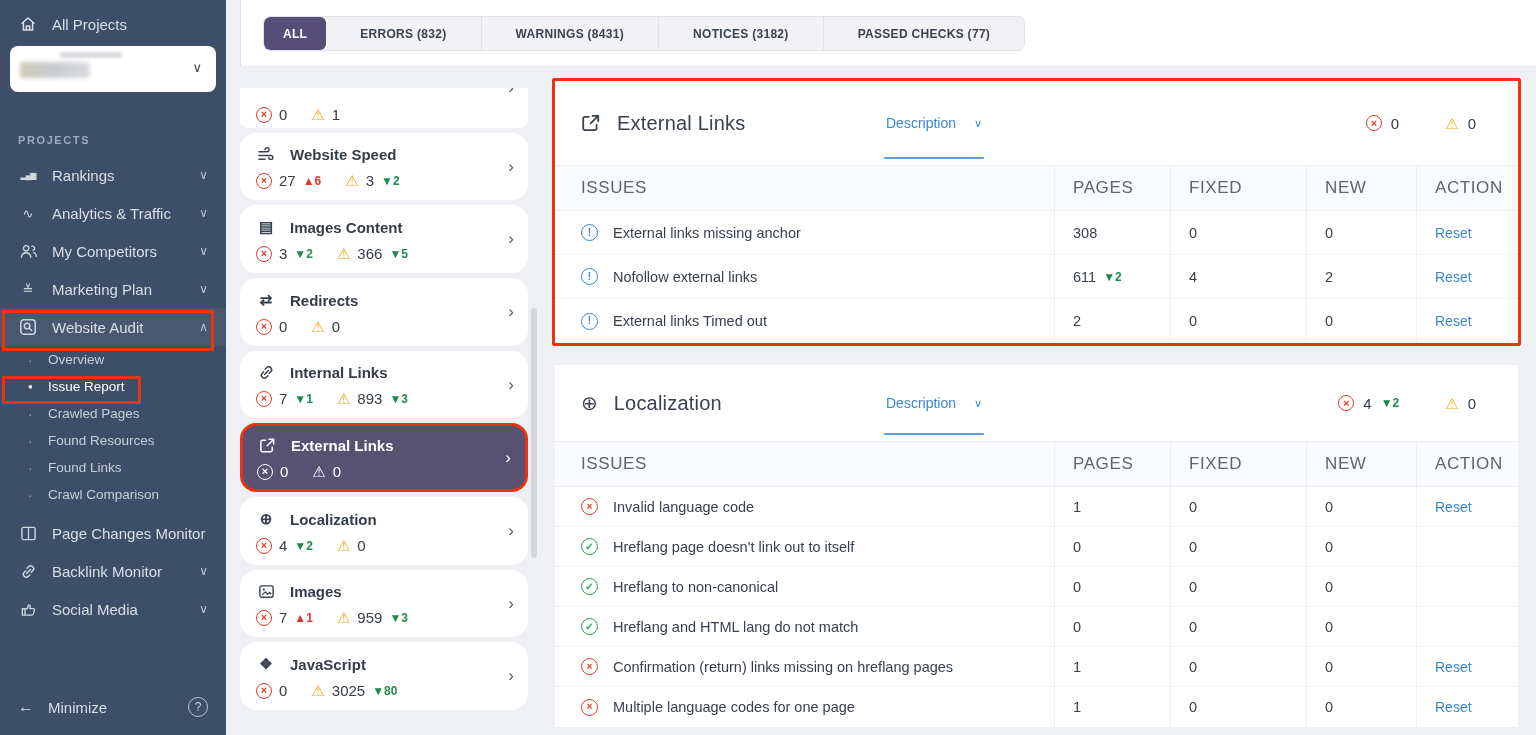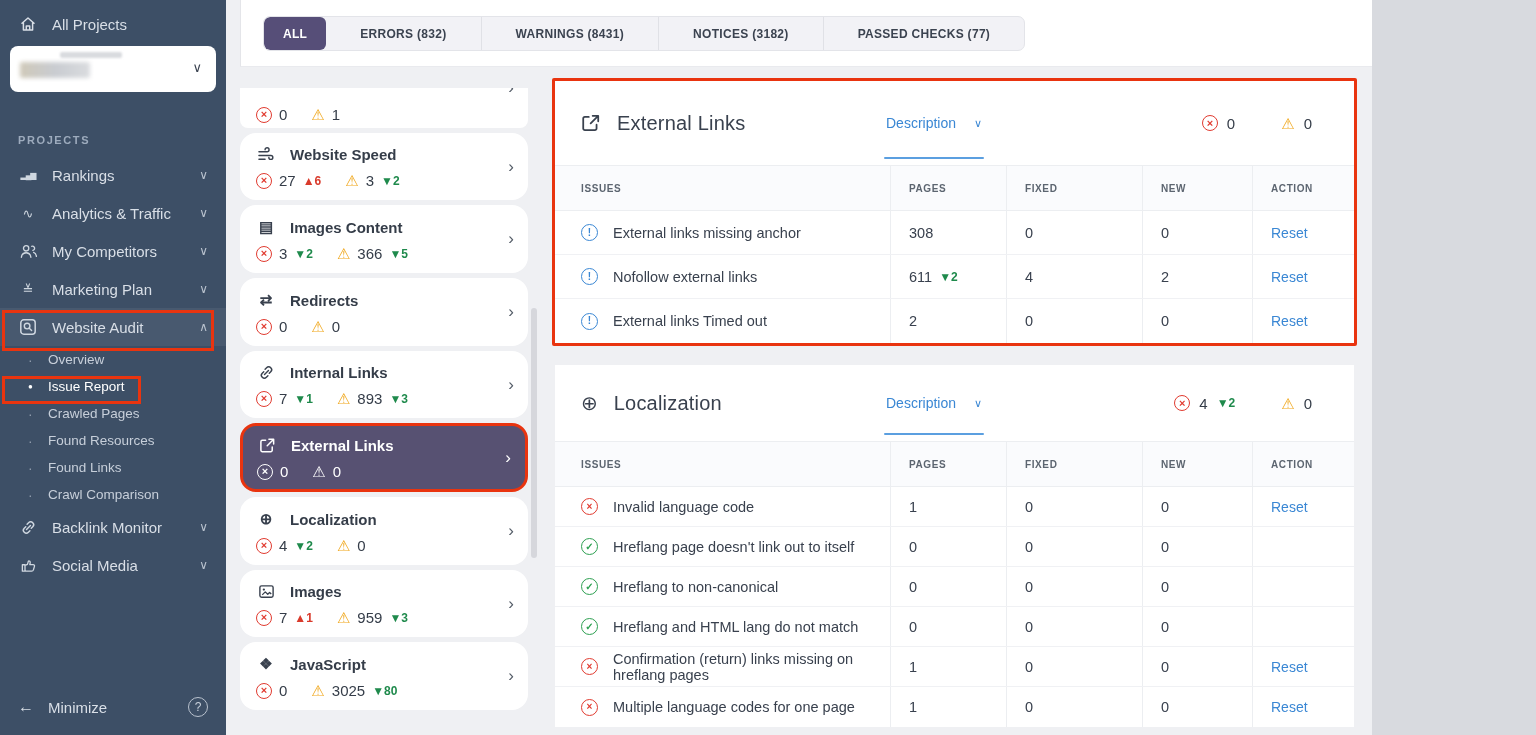--- a/index.html
+++ b/index.html
@@ -1,18 +1,18 @@
 <!DOCTYPE html>
 <html><head>
 <meta charset="utf-8">
 <style>
   * { margin:0; padding:0; box-sizing:border-box; }
   html,body { background:#d8dadf; }
   .app {
-    position:relative; width:1372px; height:735px; overflow:hidden;
+    position:relative; width:1536px; height:735px; overflow:hidden;
     display:flex; background:#eff0f3;
     font-family:"Liberation Sans", sans-serif; color:#39414e;
   }
   
   .sidebar {
     position:relative; width:226px; flex:0 0 226px; height:100%;
     background:#3d4f66; color:#d9dfe7; font-size:15px;
   }
   .all-projects { display:flex; align-items:center; gap:14px; padding:15px 18px 6px 18px; cursor:pointer; }
   .all-projects svg { display:block; }
@@ -113,21 +113,21 @@
   .pdesc { position:relative; display:flex; align-items:center; gap:18px; color:#3a87d4; font-size:14px; cursor:pointer; }
   .pdesc .dchev { font-size:11px; }
   .pdesc::after { content:""; position:absolute; left:-2px; right:-2px; bottom:-28px; height:2px; background:#5b9fe0; border-radius:1px; }
   .panel.plain .pdesc::after { bottom:-24px; }
   .pbadges { margin-left:auto; display:flex; align-items:center; gap:46px; padding-right:16px; }
   .badge { display:flex; align-items:center; gap:9px; font-size:15px; color:#353d49; }
   .badge .cerr { cursor:default; }
   
   .thead, .trow { display:grid; grid-template-columns:1fr 116px 136px 110px 102px; align-items:stretch; }
   .thead { height:46px; background:#fafbfd; border-top:1px solid #eceef1; border-bottom:1px solid #eceef1; }
-  .hc { display:flex; align-items:center; padding-left:18px; font-size:10px; font-weight:bold; letter-spacing:.6px; color:#5c6570; border-left:1px solid #eceef1; }
+  .hc { display:flex; align-items:center; padding-left:18px; font-size:17px; font-weight:normal; letter-spacing:.6px; color:#5c6570; border-left:1px solid #eceef1; }
   .hc:first-child { border-left:none; padding-left:26px; }
   .trow { height:44px; border-bottom:1px solid #f0f1f4; }
   .panel.plain .trow { height:40px; }
   .trow:last-child { border-bottom:none; }
   .tc { display:flex; align-items:center; padding-left:18px; font-size:14.5px; color:#39414e; border-left:1px solid #eceef1; gap:7px; }
   .tc.c-issue { border-left:none; padding-left:26px; gap:15px; }
   .st {
     width:17px; height:17px; flex:0 0 17px; border:1.6px solid; border-radius:50%;
     display:inline-flex; align-items:center; justify-content:center;
     font-size:10px; font-weight:bold; line-height:1; cursor:pointer;
@@ -216,20 +216,29 @@
     </div>
     <div class="sub-item">
       <span class="sub-bullet">·</span>
       <span>Found Links</span>
     </div>
     <div class="sub-item">
       <span class="sub-bullet">·</span>
       <span>Crawl Comparison</span>
     </div>
 
+    <div class="nav-item" style="margin-top:6px;">
+      <span class="nico">
+        <svg width="17" height="17" viewBox="0 0 18 18">
+            <rect x="2" y="2.5" width="14" height="13" rx="1.8" fill="none" stroke="currentColor" stroke-width="1.5"></rect>
+            <path d="M9 2.5v13" stroke="currentColor" stroke-width="1.3"></path>
+          </svg>
+      </span>
+      <span class="nlabel">Page Changes Monitor</span>
+    </div>
     <div class="nav-item">
       <span class="nico">
         <svg width="17" height="17" viewBox="0 0 18 18">
             <path d="M7.5 5.5l1.6-1.6a3.1 3.1 0 0 1 4.4 4.4l-1.6 1.6 M10.5 12.5l-1.6 1.6a3.1 3.1 0 0 1-4.4-4.4l1.6-1.6 M6.9 11.1l4.2-4.2" fill="none" stroke="currentColor" stroke-width="1.5" stroke-linecap="round"></path>
           </svg>
       </span>
       <span class="nlabel">Backlink Monitor</span>
       <span class="nchev">∨</span>
     </div>
     <div class="nav-item">

